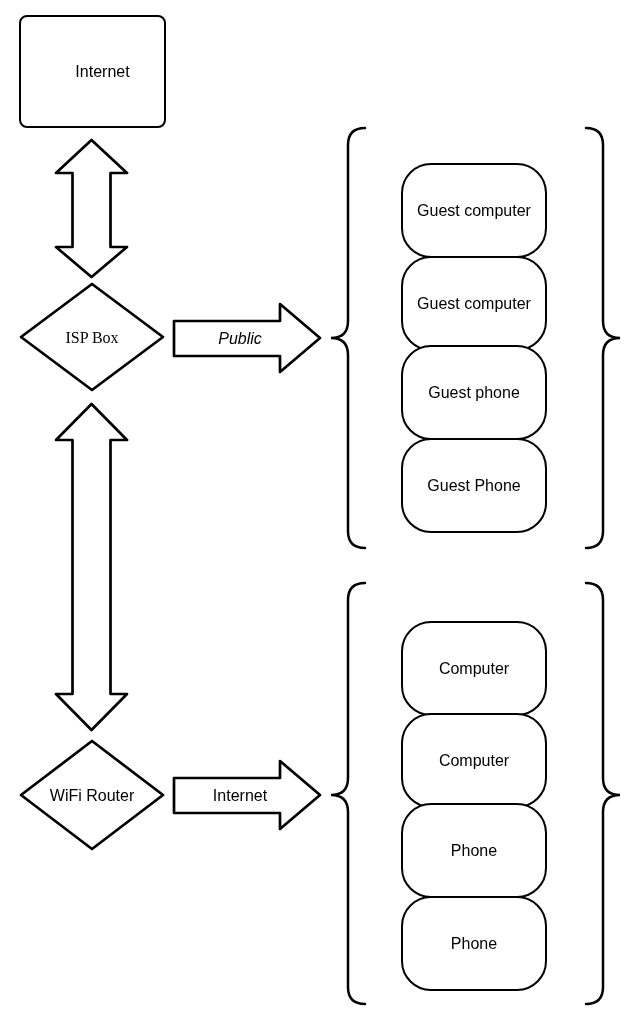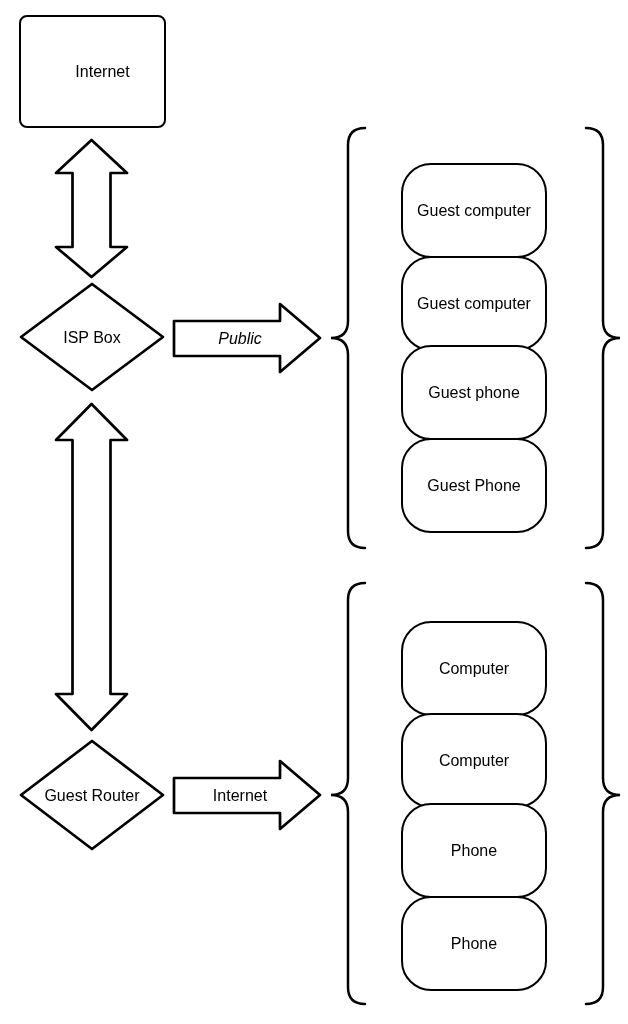--- a/index.html
+++ b/index.html
@@ -77,22 +77,22 @@
 
     <path d="M 365 128 Q 348 128 348 145 L 348 321 Q 348 338 331 338 Q 348 338 348 355 L 348 531 Q 348 548 365 548" fill="none" stroke="#000000" stroke-width="2.5" stroke-linecap="round"></path>
     <path d="M 586 128 Q 603 128 603 145 L 603 321 Q 603 338 620 338 Q 603 338 603 355 L 603 531 Q 603 548 586 548" fill="none" stroke="#000000" stroke-width="2.5" stroke-linecap="round"></path>
 
     <path d="M 365 583 Q 348 583 348 600 L 348 778 Q 348 795 331 795 Q 348 795 348 812 L 348 987 Q 348 1004 365 1004" fill="none" stroke="#000000" stroke-width="2.5" stroke-linecap="round"></path>
     <path d="M 586 583 Q 603 583 603 600 L 603 778 Q 603 795 620 795 Q 603 795 603 812 L 603 987 Q 603 1004 586 1004" fill="none" stroke="#000000" stroke-width="2.5" stroke-linecap="round"></path>
   </svg>
 
   <div class="node-rect" style="left:19px; top:15px; width:147px; height:113px;">Internet</div>
 
-  <span class="float-label" style="left:92px; top:338px;">ISP Box</span>
-  <span class="float-label" style="left:92px; top:796px;">Guest Router</span>
+  <span class="float-label" style="left:92px; top:338px;font-family:Liberation Serif, serif;">ISP Box</span>
+  <span class="float-label" style="left:92px; top:796px;">WiFi Router</span>
 
   <span class="float-label" style="left:240px; top:339px;font-style:italic;">Public</span>
   <span class="float-label" style="left:240px; top:796px;">Internet</span>
 
   <div>
     <div class="device-box" style="top:163px;">Guest computer</div>
     <div class="device-box" style="top:256px;">Guest computer</div>
     <div class="device-box" style="top:345px;">Guest phone</div>
     <div class="device-box" style="top:438px;">Guest Phone</div>
   </div>

